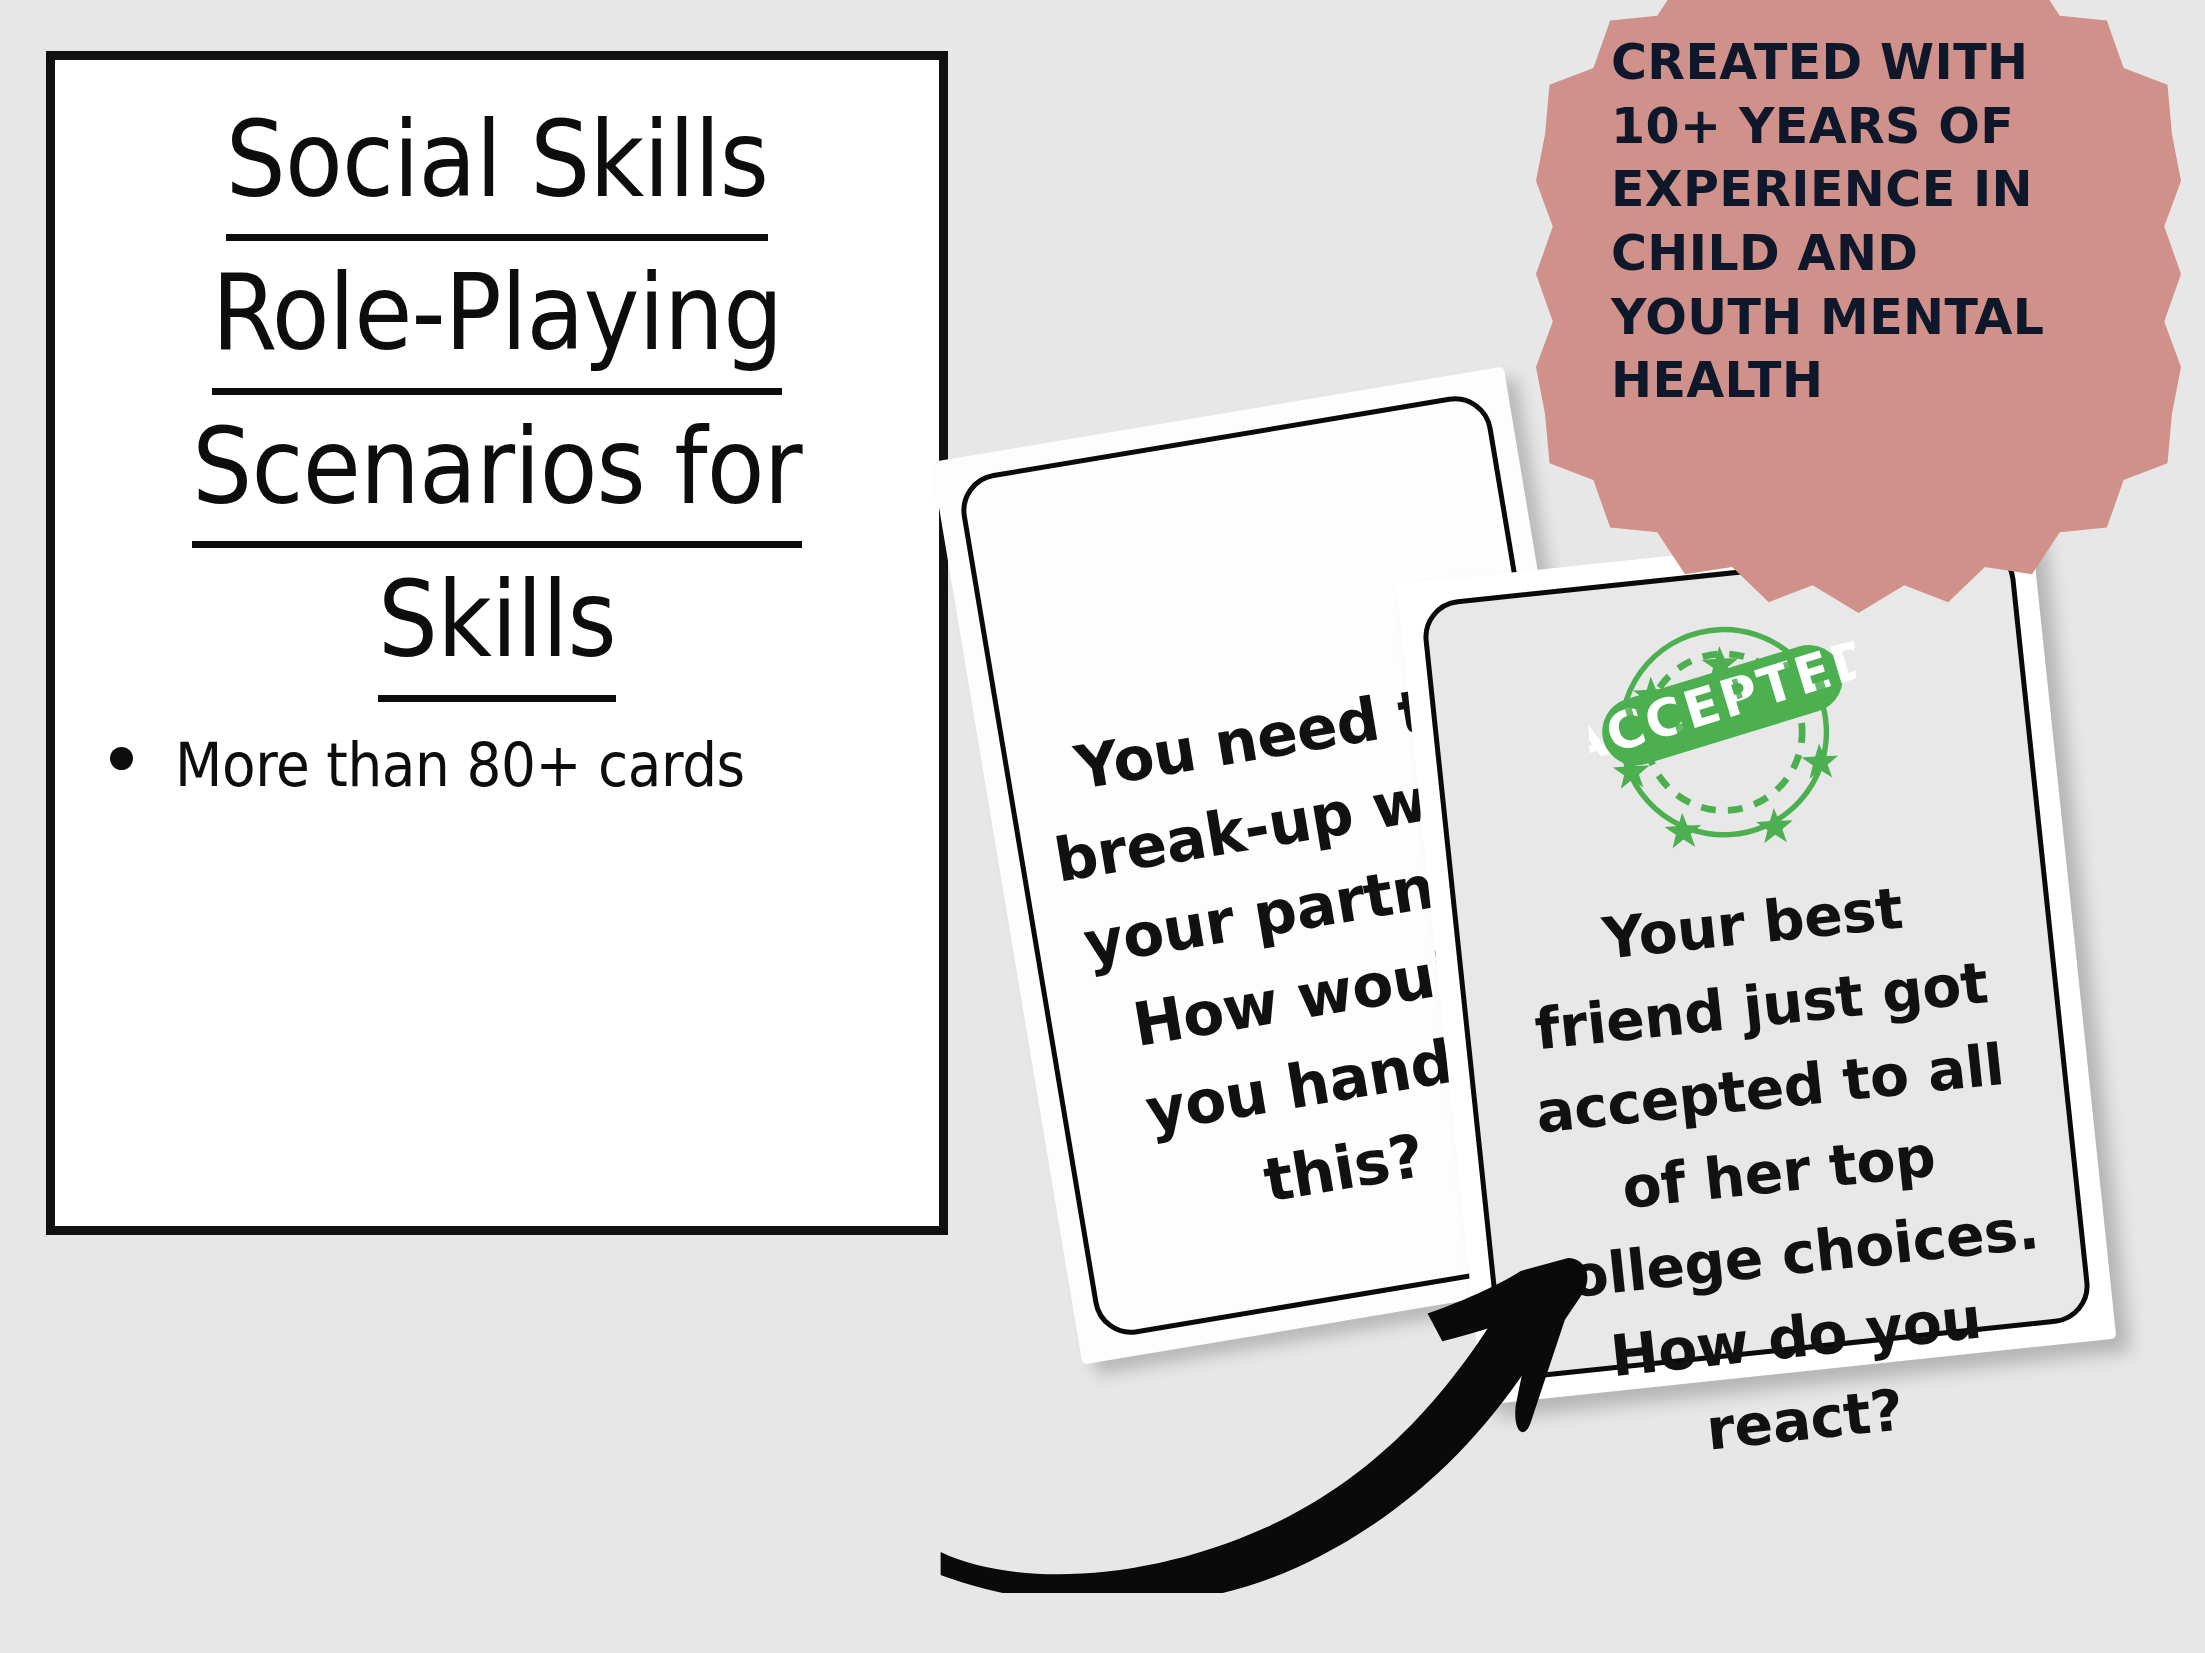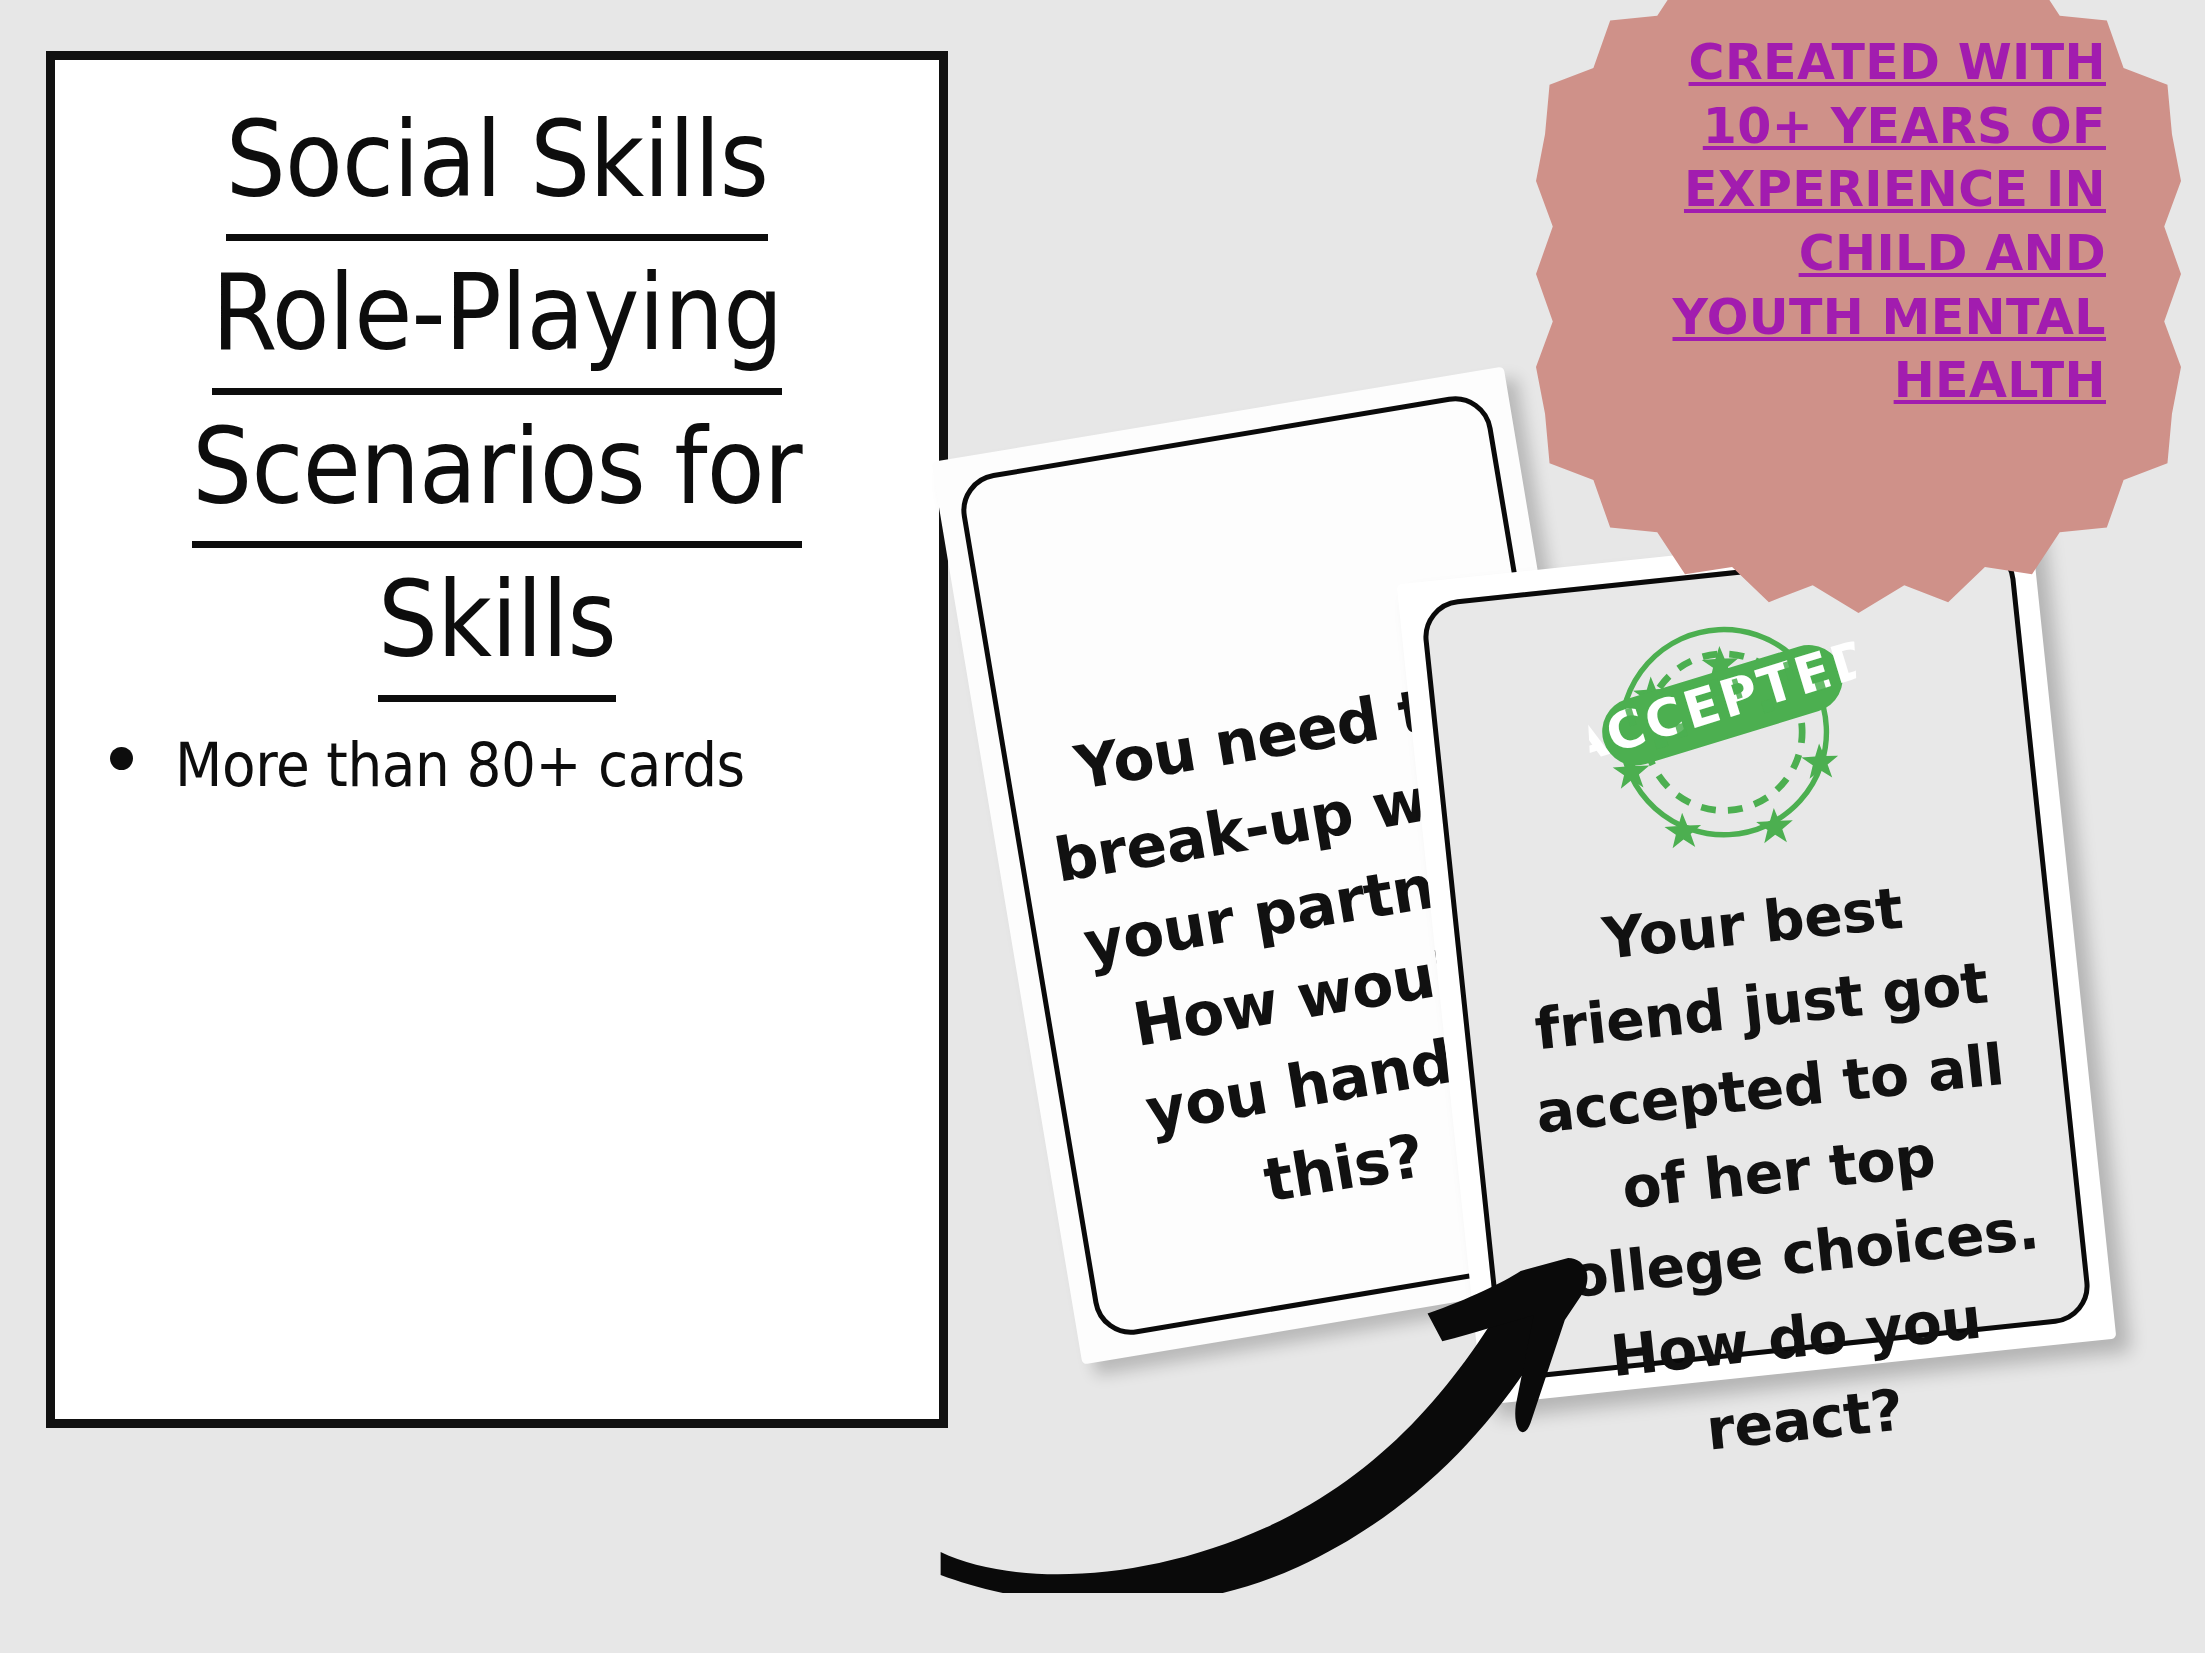--- a/index.html
+++ b/index.html
@@ -7,21 +7,21 @@
   body{
     width:2205px;height:1654px;
     background:#e7e7e7;
     font-family:"Liberation Sans", sans-serif;
     overflow:hidden;
   }
   #stage{position:relative;width:2205px;height:1654px;overflow:hidden;background:#e7e7e7;}
 
   
   .info-panel{
-    position:absolute;left:46px;top:51px;width:902px;height:1377px;
+    position:absolute;left:46px;top:51px;width:902px;height:1184px;
     background:#ffffff;
     border:9px solid #111111;
     box-sizing:border-box;
     z-index:5;
   }
   .panel-inner{
     position:absolute;inset:0;
     padding:28px 21px 0 21px;
     box-sizing:border-box;
     display:flex;flex-direction:column;
@@ -163,29 +163,28 @@
       36.1% 98.4%, 30.4% 93.2%, 23.1% 94.3%, 18.8% 88.1%, 11.5% 87.4%,
       8.9% 80.4%, 2.1% 77.9%, 1.4% 70.6%, 0% 63.7%, 2.6% 57.0%,
       0% 50.0%, 2.6% 43.0%, 0% 36.3%, 1.4% 29.4%, 2.1% 22.1%,
       8.9% 19.6%, 11.5% 12.6%, 18.8% 11.9%, 23.1% 5.7%, 30.4% 6.8%,
       36.1% 1.6%, 42.9% 4.1%
     );
   }
   #badge .badge-text{
     position:absolute;left:0;right:0;top:96px;
     padding:0 75px;
-    text-align:right;
+    text-align:left;
     font-family:"DejaVu Sans","Liberation Sans", sans-serif;
     font-weight:700;
     font-size:49px;
     line-height:1.30;
     letter-spacing:0.4px;
-    color:#a21caf;
+    color:#0f172a;
     text-transform:uppercase;
-    text-decoration:underline;
   }
 
   
   #arrow{
     position:absolute;left:939px;top:1168px;
     width:817px;height:425px;
     z-index:30;
     pointer-events:none;
   }
   #arrow svg{width:100%;height:100%;display:block;}

